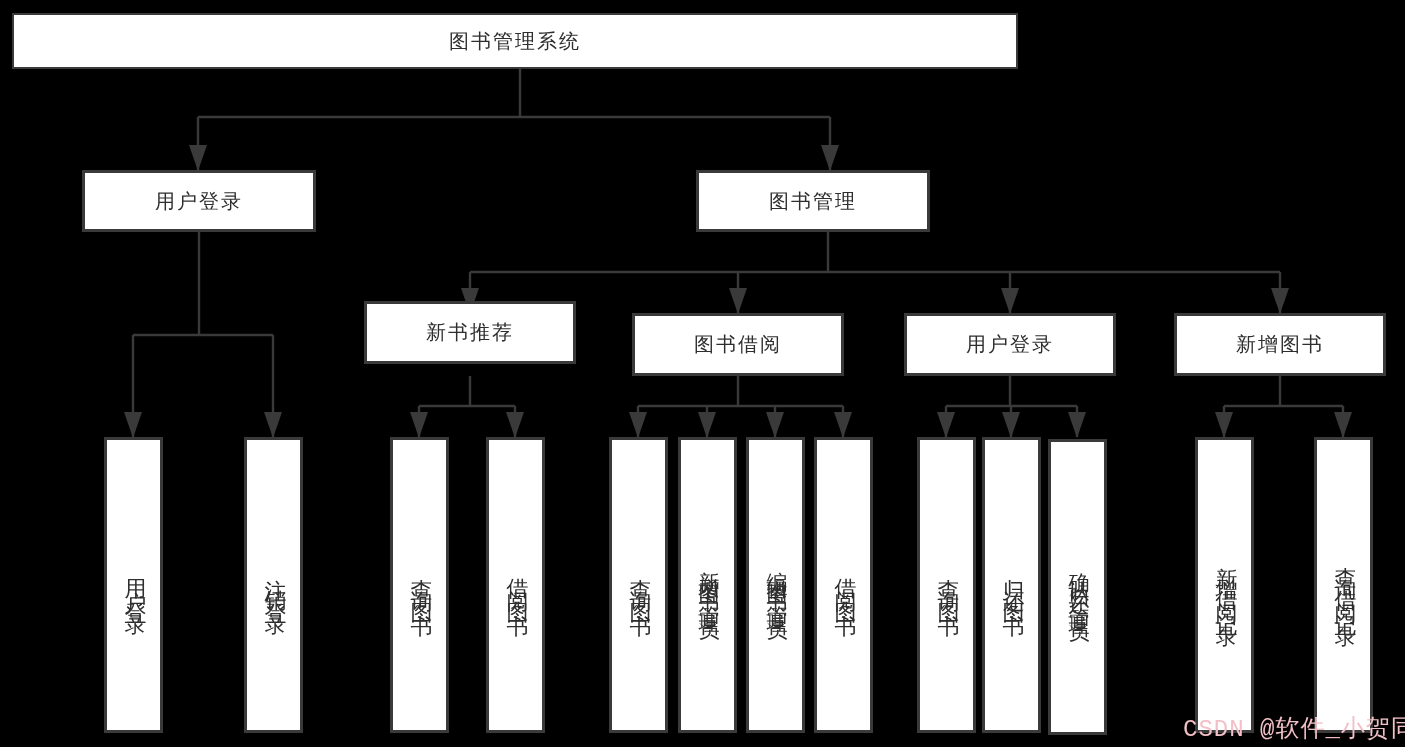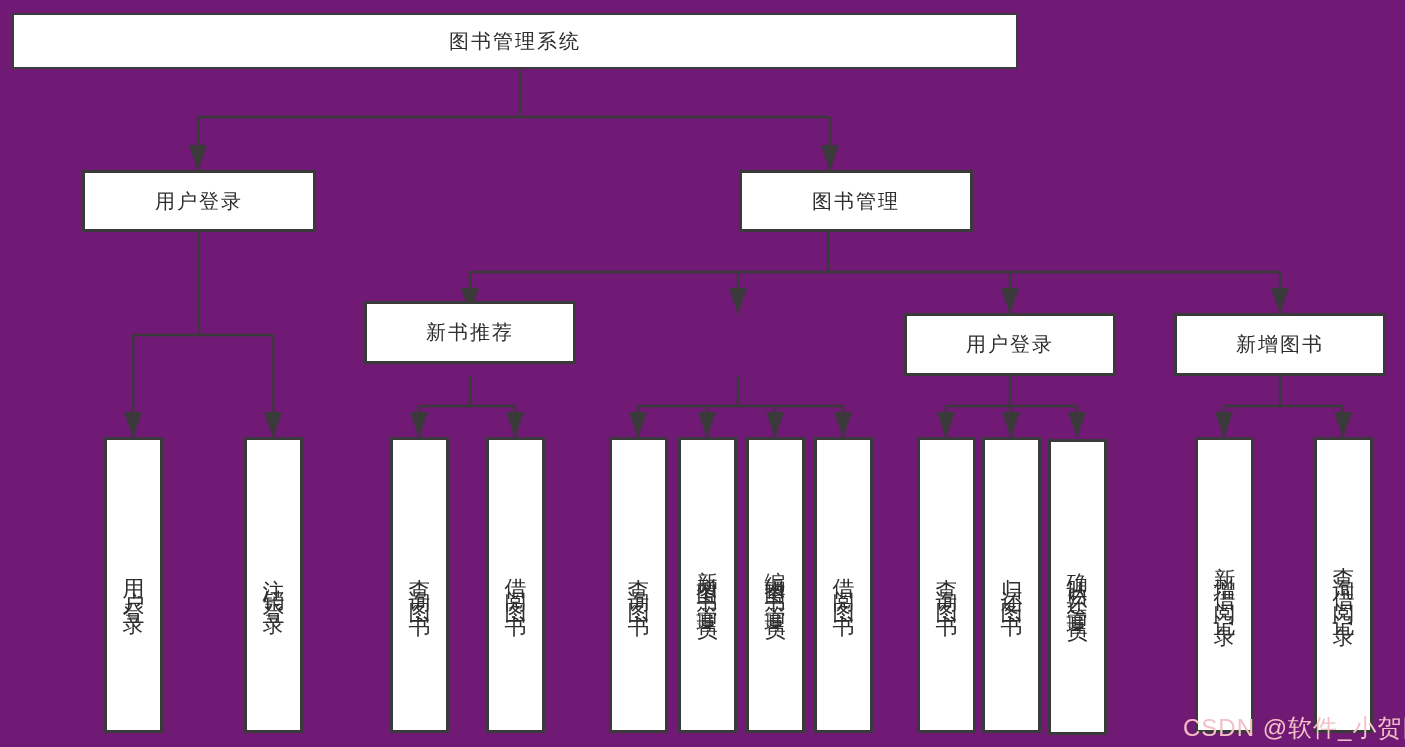--- a/index.html
+++ b/index.html
@@ -5,22 +5,22 @@
   :root{
     --line:#3a3a3a;
     --fill:#ffffff;
     --text:#2e2e2e;
     --watermark:#f2c0c6;
   }
   html,body{margin:0;padding:0;background:#ffffff;}
   #canvas{
     position:relative;
     width:1405px;height:747px;
-    background:#701a75;
-    font-family:Liberation Sans, sans-serif;
+    background:#000000;
+    font-family:Liberation Mono, monospace;
     overflow:hidden;
   }
   #connectors{position:absolute;left:0;top:0;z-index:1;}
   .node{
     position:absolute;
     background:var(--fill);
     border:3px solid var(--line);
     box-sizing:border-box;
     display:flex;align-items:center;justify-content:center;
     z-index:2;
@@ -109,26 +109,29 @@
     </g>
   </svg>
 
   <div class="node top" style="left:12px;top:13px;width:1006px;height:56px">
     <span class="lbl">图书管理系统</span>
   </div>
 
   <div class="node" style="left:82px;top:170px;width:234px;height:62px">
     <span class="lbl">用户登录</span>
   </div>
-  <div class="node" style="left:739px;top:170px;width:234px;height:62px">
+  <div class="node" style="left:696px;top:170px;width:234px;height:62px">
     <span class="lbl">图书管理</span>
   </div>
 
   <div class="node" style="left:364px;top:301px;width:212px;height:63px">
     <span class="lbl">新书推荐</span>
+  </div>
+  <div class="node" style="left:632px;top:313px;width:212px;height:63px">
+    <span class="lbl">图书借阅</span>
   </div>
   <div class="node" style="left:904px;top:313px;width:212px;height:63px">
     <span class="lbl">用户登录</span>
   </div>
   <div class="node" style="left:1174px;top:313px;width:212px;height:63px">
     <span class="lbl">新增图书</span>
   </div>
 
   <div class="node v" style="left:104px;top:437px;width:59px;height:296px">
     <span class="lbl">用户登录</span>

